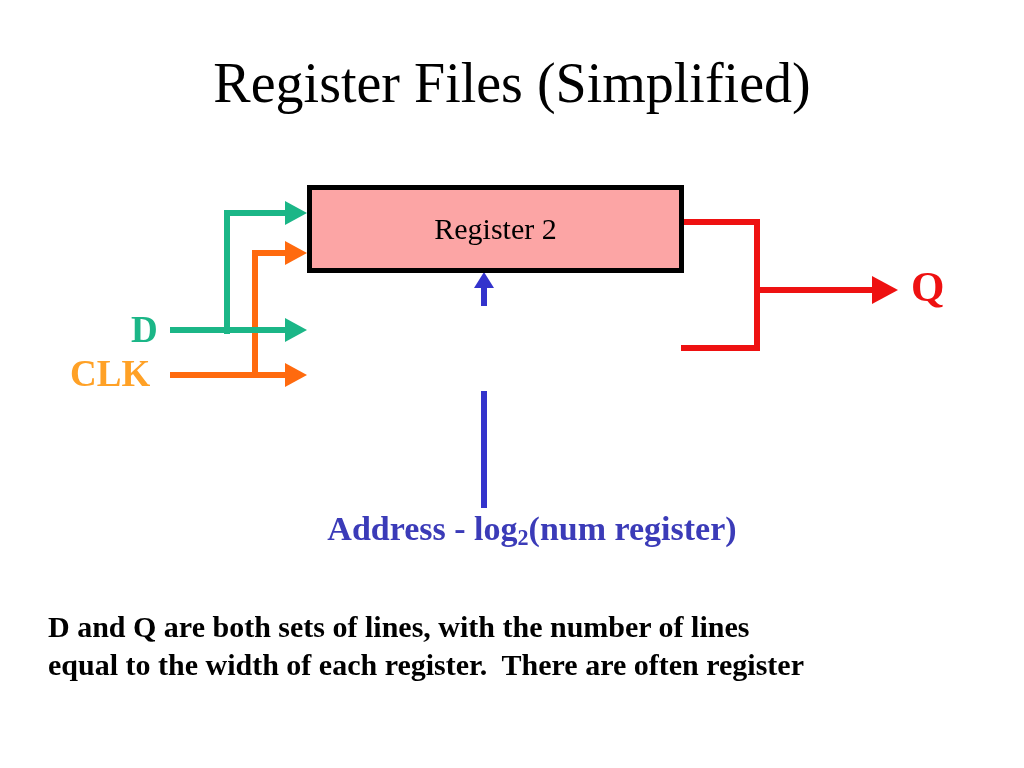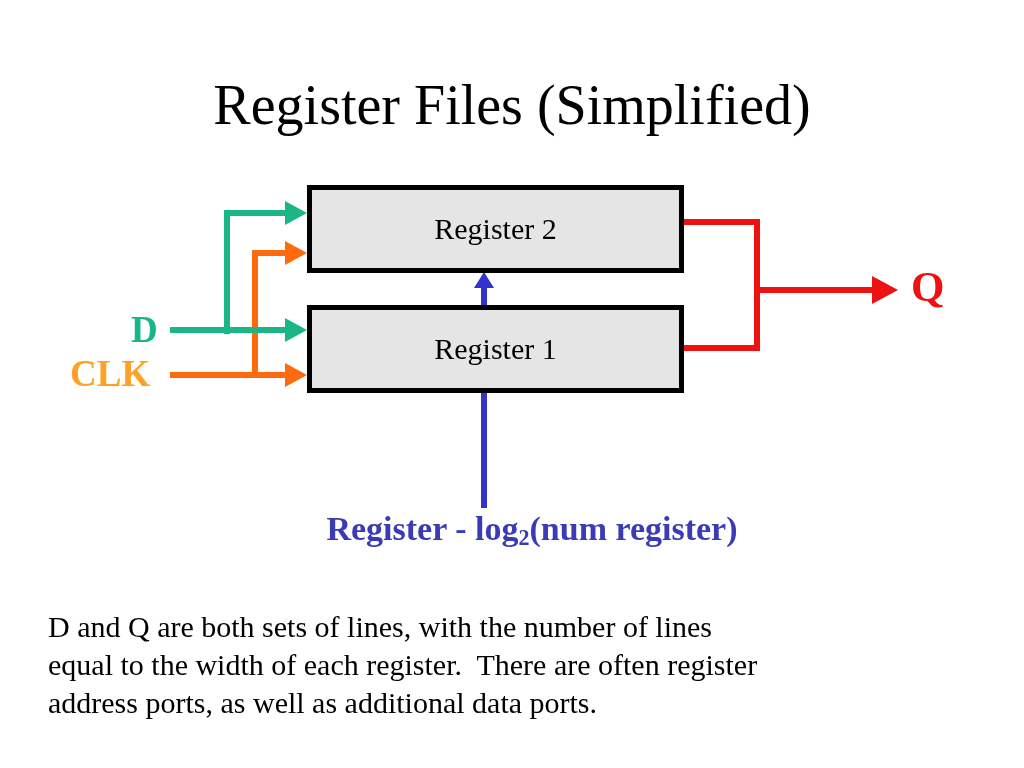--- a/index.html
+++ b/index.html
@@ -12,28 +12,27 @@
     margin:0 auto;
   }
   .title{
     position:absolute;
     left:0; top:50px; width:1024px;
     text-align:center;
     font-size:56px;
     color:#000;
     letter-spacing:0px;
     line-height:1.2;
-    margin-top:22px;
   }
   .reg-box{
     position:absolute;
     left:307px; width:377px; height:88px;
     box-sizing:border-box;
     border:5px solid #000;
-    background:#e5e5e5;
+    background:#fca5a5;
     display:flex; align-items:center; justify-content:center;
     font-size:30px; color:#000;
   }
   .reg2{ top:185px; }
   .reg1{ top:305px; }
   .line{ position:absolute; background:var(--c); }
   .tri{ position:absolute; width:0; height:0; }
   .tri-right{
     border-top:12px solid transparent;
     border-bottom:12px solid transparent;
@@ -67,21 +66,21 @@
     font-size:0.65em;
     vertical-align:-0.22em;
   }
   .body-text{
     position:absolute;
     left:48px; top:608px;
     color:#000;
     font-size:30px;
     line-height:38px;
   }
-  .body-line{ white-space:pre; }
+  .body-line{ white-space:pre;font-weight:bold; }
 </style>
 </head>
 <body>
 
 <div class="slide">
 
   <div class="title">Register Files (Simplified)</div>
 
   <div class="line" style="left: 224px; top: 210px; width: 6px; height: 124px; --c: #1BB687;"></div>
   <div class="line" style="left: 224px; top: 210px; width: 63px; height: 6px; --c: #1BB687;"></div>
@@ -103,31 +102,27 @@
   <div class="line" style="left: 754px; top: 287px; width: 120px; height: 6px; --c: #EE1111;"></div>
   <div class="tri tri-right-lg" style="left: 872px; top: 276px; --c: #EE1111;"></div>
 
   <div class="tri tri-up" style="left: 474px; top: 272px; --c: #3333CC;"></div>
   <div class="line" style="left: 481px; top: 286px; width: 6px; height: 20px; --c: #3333CC;"></div>
   <div class="line" style="left: 481px; top: 391px; width: 6px; height: 117px; --c: #3333CC;"></div>
 
   <div class="reg-box reg2">
     <span>Register 2</span>
   </div>
-  <div class="reg-box reg1">
-    <span>Register 1</span>
-  </div>
 
   <div class="clabel d-label" style="--c: #1BB687;">D</div>
   <div class="clabel clk-label" style="--c: #FFA126;">CLK</div>
   <div class="clabel q-label" style="--c: #EE1111;">Q</div>
 
   <div class="clabel address-label" style="--c: #3B3BB8;">
-    <span>Register - log</span><span class="sub">2</span><span>(num register)</span>
+    <span>Address - log</span><span class="sub">2</span><span>(num register)</span>
   </div>
 
   <div class="body-text">
     <div class="body-line">D and Q are both sets of lines, with the number of lines</div>
     <div class="body-line">equal to the width of each register.  There are often register</div>
-    <div class="body-line">address ports, as well as additional data ports.</div>
   </div>
 
 </div>
 
 </body></html>

